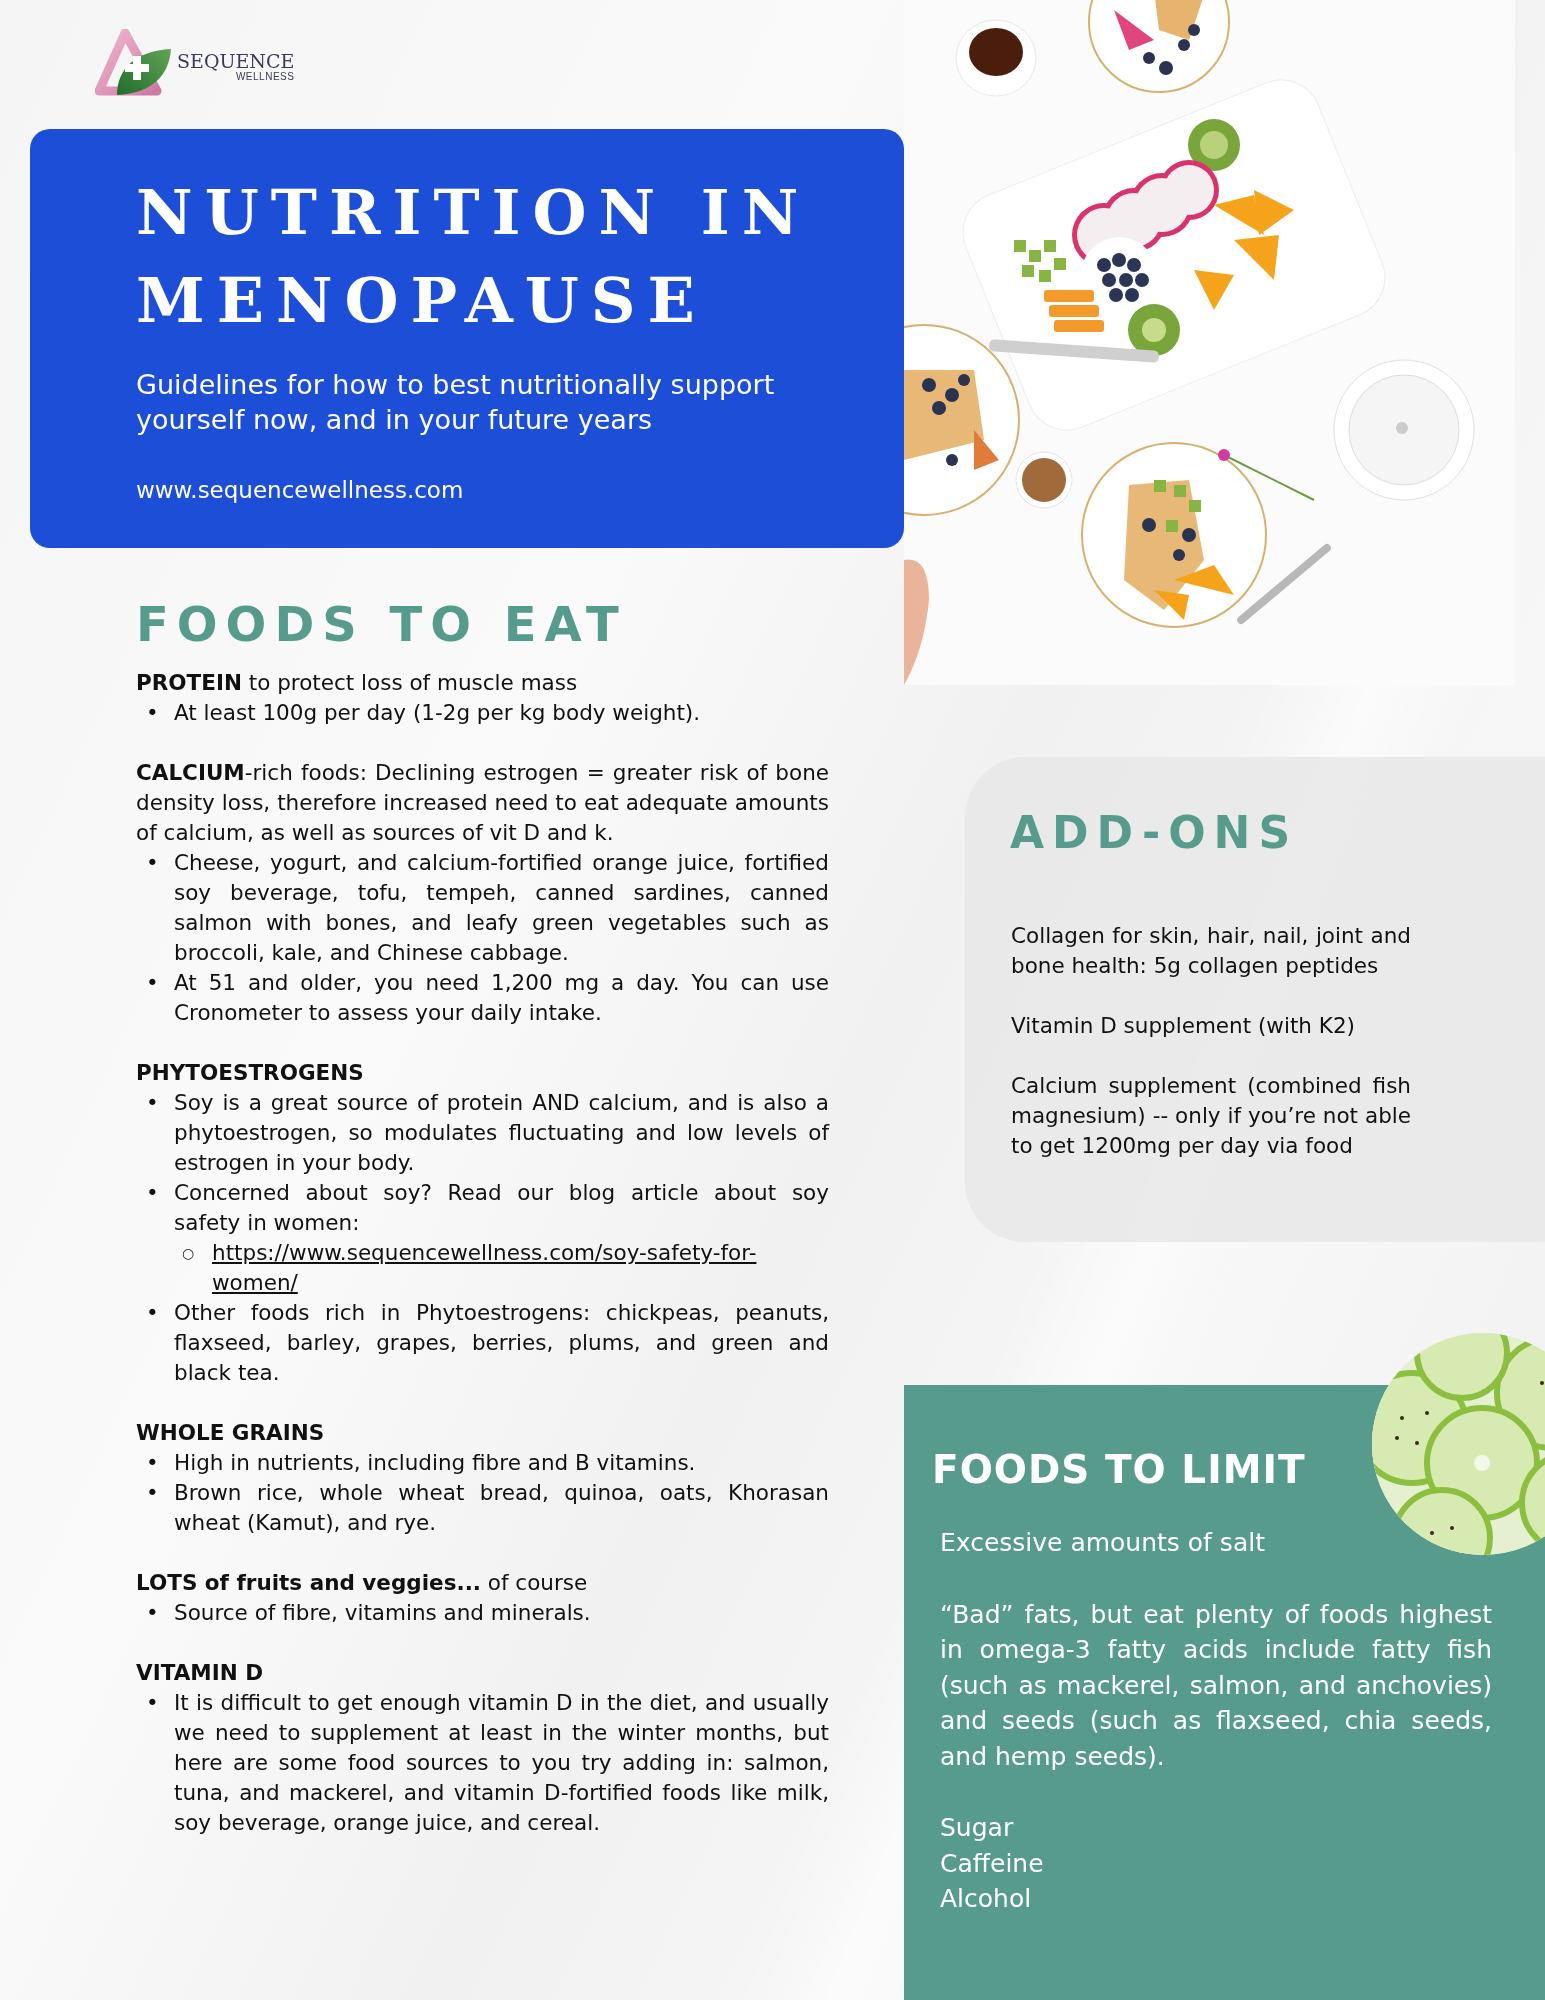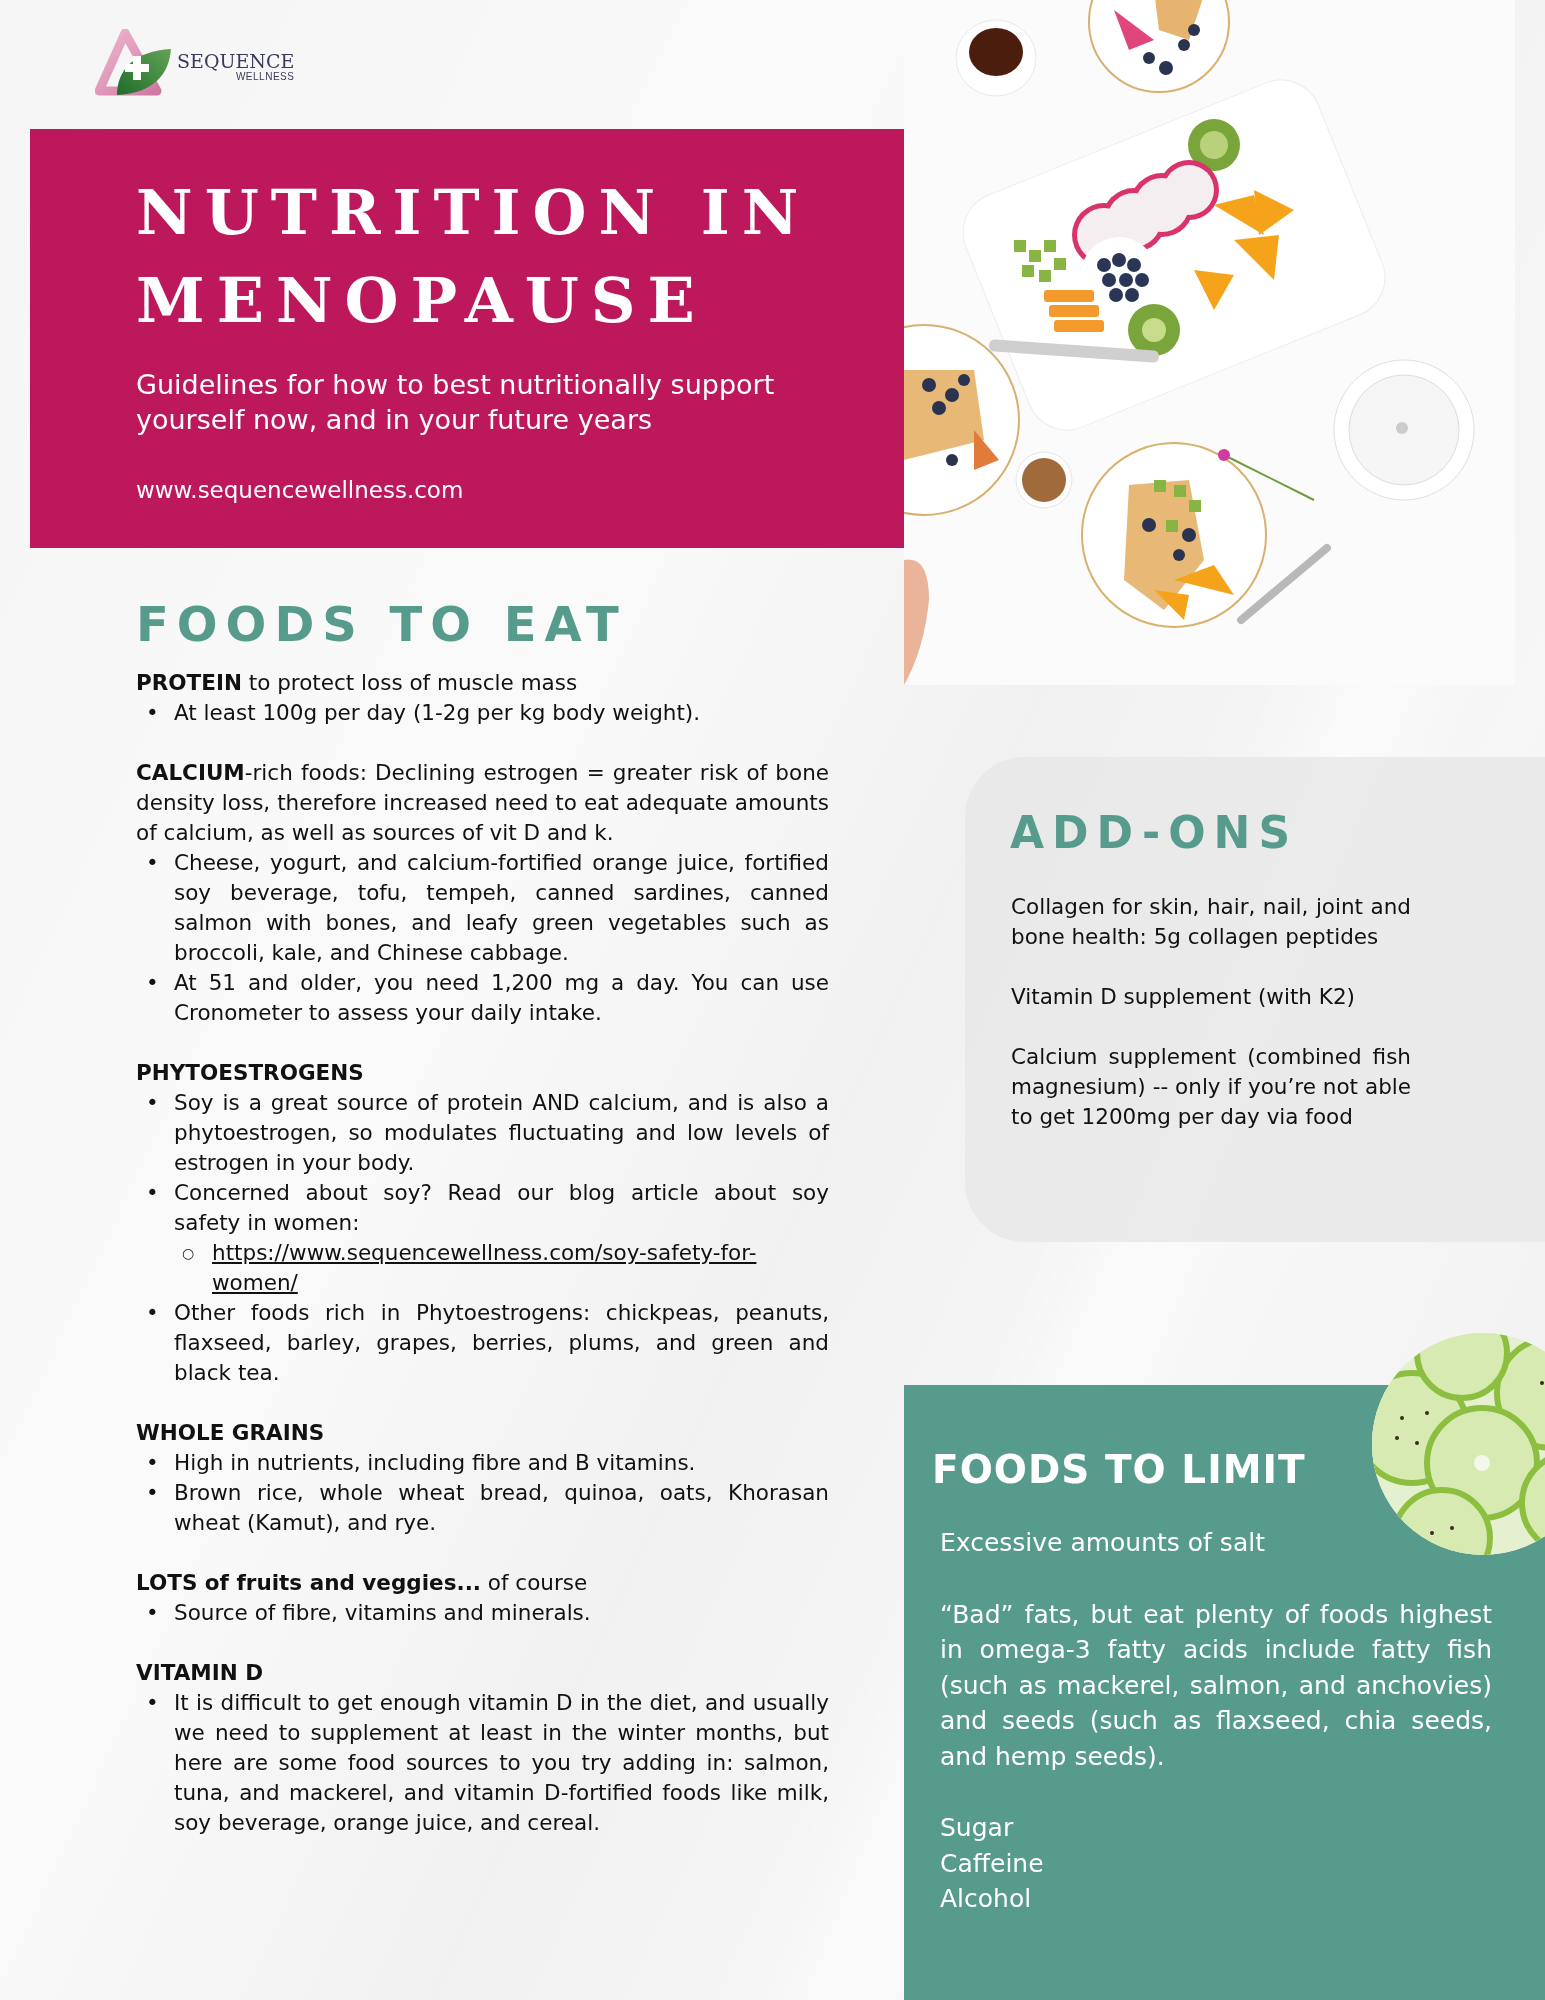--- a/index.html
+++ b/index.html
@@ -19,21 +19,22 @@
   
   .logo { position: absolute; left: 95px; top: 28px; height: 76px; display: flex; align-items: center; }
   .logo svg { width: 82px; height: 74px; }
   .logo-text { margin-left: 0px; display: flex; flex-direction: column; align-items: flex-end; }
   .logo-main { font-family: "DejaVu Serif", serif; font-size: 19px; color: #3a3a5a; letter-spacing: 0px; line-height: 20px; }
   .logo-sub { font-family: "Liberation Sans", sans-serif; font-size: 10px; color: #3a3a5a; letter-spacing: 0.5px; line-height: 11px; }
 
   
   .hero {
     position: absolute; left: 30px; top: 129px; width: 874px; height: 419px;
-    background: #be185d;
+    background: #1d4ed8;
+    border-radius: 20px;
   }
   .hero-title {
     position: absolute; left: 106px; top: 40px; width: 760px;
     font-family: "DejaVu Serif", serif; font-weight: bold; color: #fff;
     font-size: 62px; letter-spacing: 12px; line-height: 88px;
   }
   .hero-sub {
     position: absolute; left: 106px; top: 238px; width: 740px;
     font-family: "DejaVu Sans", sans-serif; color: #fff; font-size: 27px; line-height: 35px;
   }
@@ -68,21 +69,21 @@
   a.link { color: #111; text-decoration: underline; }
 
   
   .addons {
     position: absolute; left: 965px; top: 757px; width: 600px; height: 485px;
     background: rgba(230,232,230,0.85);
     border-radius: 60px 0 0 60px;
   }
   .addons-title { position: absolute; left: 45px; top: 50px; font-size: 44px; }
   .addons-body { position: absolute; left: 46px; top: 135px; width: 400px; font-size: 21.5px; line-height: 30px; color: #111; }
-  .addons-body p { text-align: justify; margin-bottom: 30px; }
+  .addons-body p { text-align: justify; margin-bottom: 30px; margin-top: 29px; }
 
   
   .limit {
     position: absolute; left: 904px; top: 1385px; width: 641px; height: 615px;
     background: #579b8d;
   }
   .limit-title { position: absolute; left: 28px; top: 62px; font-family: "DejaVu Sans", sans-serif; font-weight: bold; color: #fff; font-size: 39px; letter-spacing: 1px; }
   .limit-body { position: absolute; left: 36px; top: 140px; width: 552px; color: #fff; font-size: 25px; line-height: 35.5px; }
   .limit-body p { text-align: justify; margin-bottom: 36px; }
   .limit-body .plain { margin-bottom: 0; text-align: left; }

